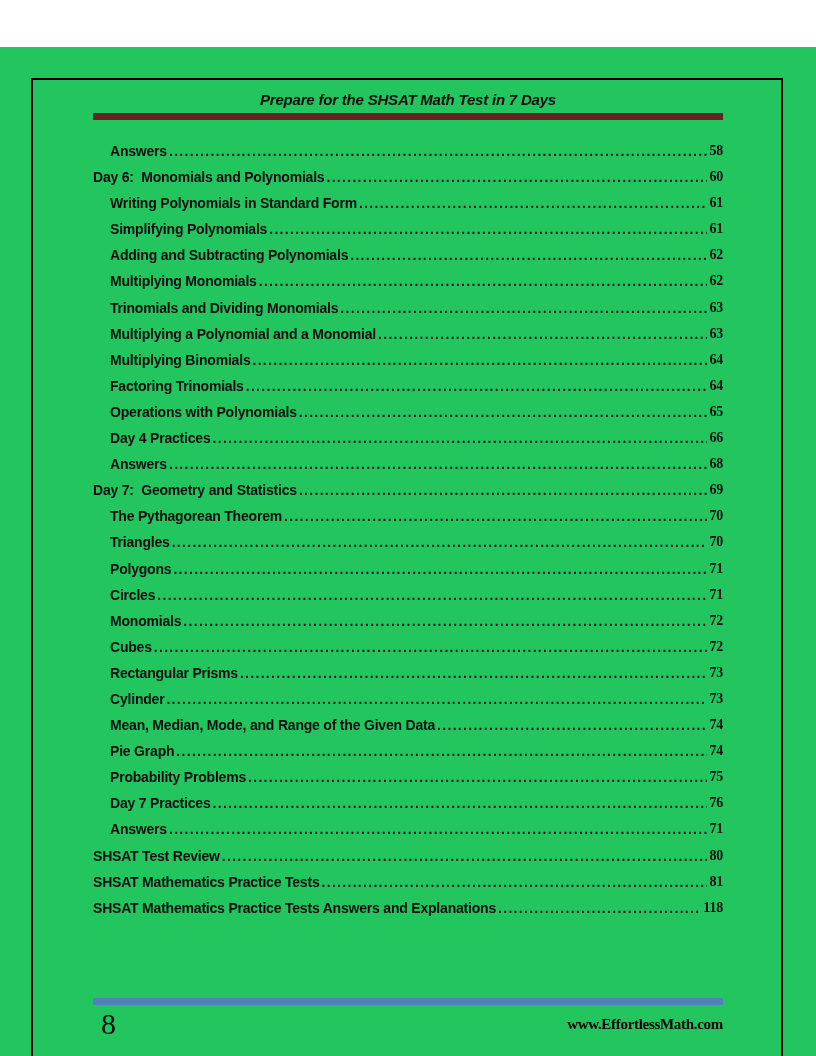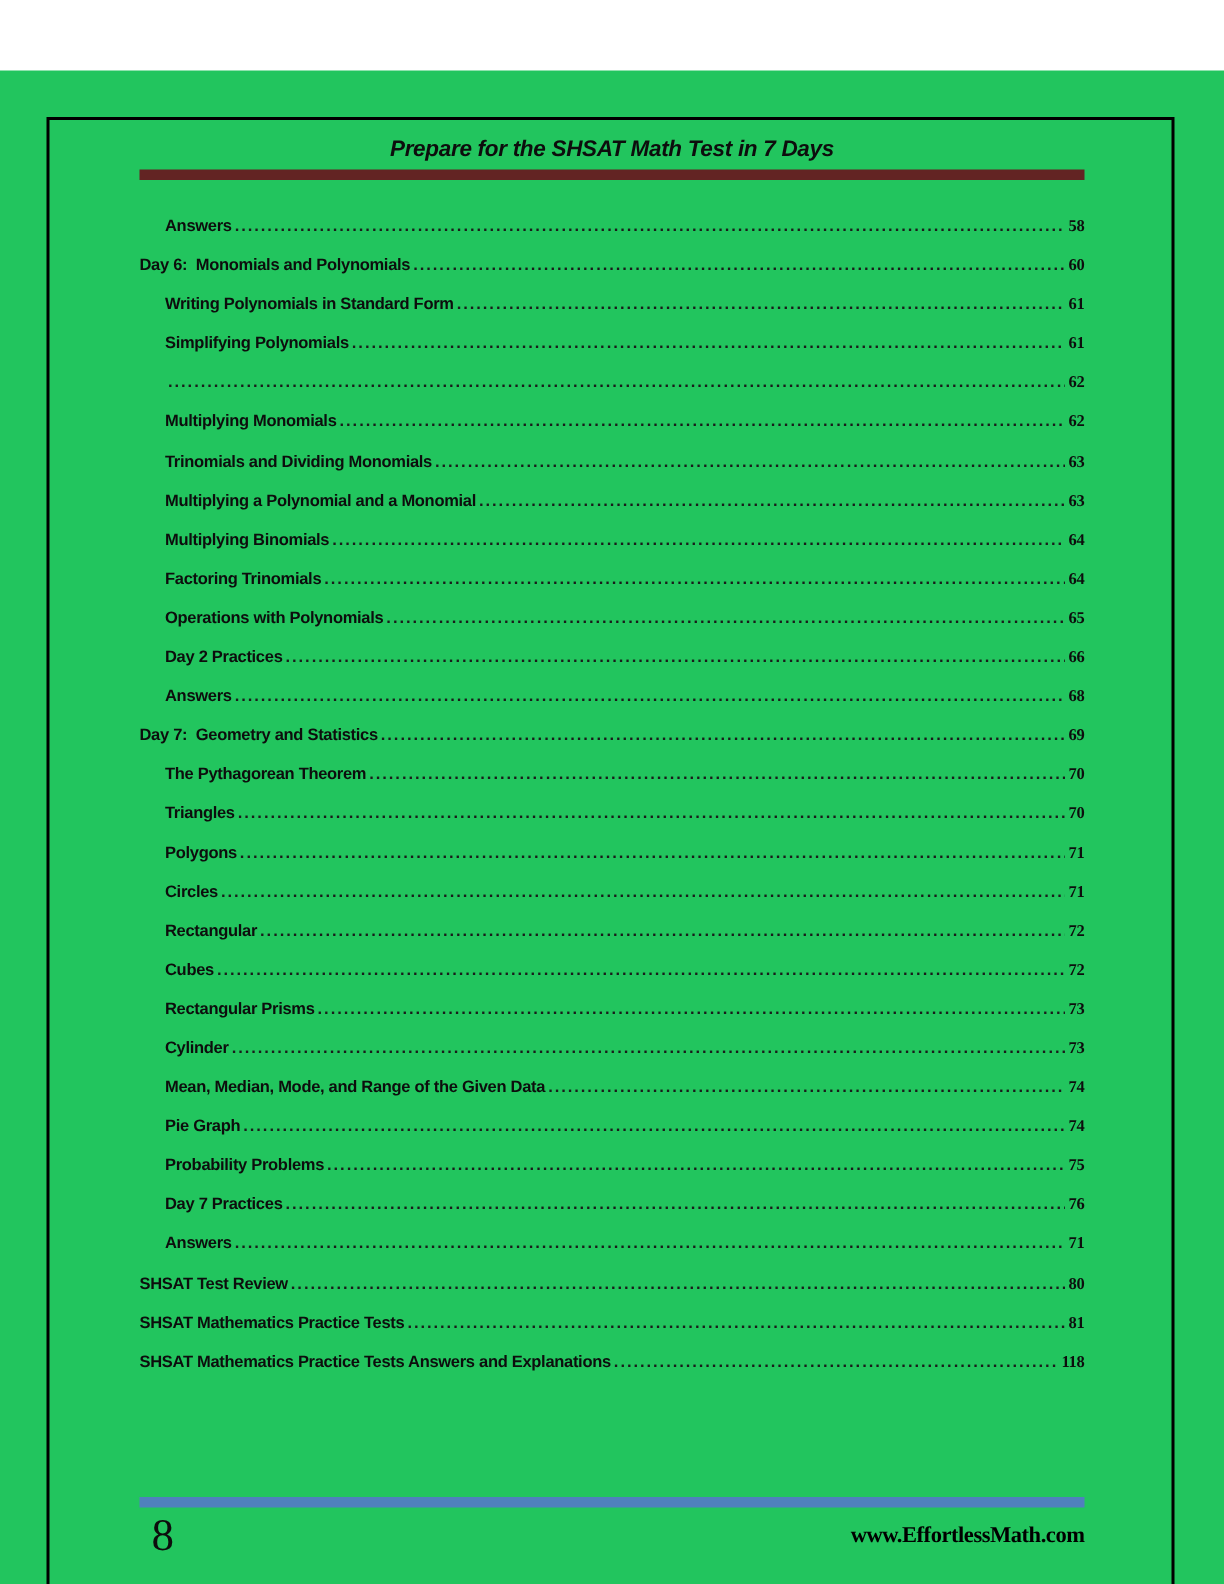--- a/index.html
+++ b/index.html
@@ -40,21 +40,21 @@
   .toc {
     position: absolute;
     left: 93px; top: 91px;
     width: 630px;
   }
   .toc-row {
     display: flex;
     align-items: flex-end;
     height: 26.1px;
     line-height: 26.1px;
-    font-size: 11px;
+    font-size: 14px;
     font-weight: bold;
     letter-spacing: -0.2px;
   }
   .toc-row.level-1 { padding-left: 17px; }
   .toc-label { white-space: pre; flex: 0 0 auto; }
   .toc-leader {
     flex: 1 1 auto;
     overflow: hidden;
     white-space: nowrap;
     margin: 0 2px;
@@ -114,20 +114,21 @@
     <span class="toc-label">Writing Polynomials in Standard Form</span>
     <span class="toc-leader">............................................................................................................................................................................................................................................................................................................</span>
     <span class="toc-page">61</span>
   </div>
       <div class="toc-row level-1">
     <span class="toc-label">Simplifying Polynomials</span>
     <span class="toc-leader">............................................................................................................................................................................................................................................................................................................</span>
     <span class="toc-page">61</span>
   </div>
       <div class="toc-row level-1">
+    <span class="toc-label">Adding and Subtracting Polynomials</span>
     <span class="toc-leader">............................................................................................................................................................................................................................................................................................................</span>
     <span class="toc-page">62</span>
   </div>
       <div class="toc-row level-1">
     <span class="toc-label">Multiplying Monomials</span>
     <span class="toc-leader">............................................................................................................................................................................................................................................................................................................</span>
     <span class="toc-page">62</span>
   </div>
       <div class="toc-row level-1">
     <span class="toc-label">Trinomials and Dividing Monomials</span>
@@ -148,21 +149,21 @@
     <span class="toc-label">Factoring Trinomials</span>
     <span class="toc-leader">............................................................................................................................................................................................................................................................................................................</span>
     <span class="toc-page">64</span>
   </div>
       <div class="toc-row level-1">
     <span class="toc-label">Operations with Polynomials</span>
     <span class="toc-leader">............................................................................................................................................................................................................................................................................................................</span>
     <span class="toc-page">65</span>
   </div>
       <div class="toc-row level-1">
-    <span class="toc-label">Day 2 Practices</span>
+    <span class="toc-label">Day 4 Practices</span>
     <span class="toc-leader">............................................................................................................................................................................................................................................................................................................</span>
     <span class="toc-page">66</span>
   </div>
       <div class="toc-row level-1">
     <span class="toc-label">Answers</span>
     <span class="toc-leader">............................................................................................................................................................................................................................................................................................................</span>
     <span class="toc-page">68</span>
   </div>
       <div class="toc-row level-0">
     <span class="toc-label">Day 7:  Geometry and Statistics</span>
@@ -183,21 +184,21 @@
     <span class="toc-label">Polygons</span>
     <span class="toc-leader">............................................................................................................................................................................................................................................................................................................</span>
     <span class="toc-page">71</span>
   </div>
       <div class="toc-row level-1">
     <span class="toc-label">Circles</span>
     <span class="toc-leader">............................................................................................................................................................................................................................................................................................................</span>
     <span class="toc-page">71</span>
   </div>
       <div class="toc-row level-1">
-    <span class="toc-label">Rectangular</span>
+    <span class="toc-label">Monomials</span>
     <span class="toc-leader">............................................................................................................................................................................................................................................................................................................</span>
     <span class="toc-page">72</span>
   </div>
       <div class="toc-row level-1">
     <span class="toc-label">Cubes</span>
     <span class="toc-leader">............................................................................................................................................................................................................................................................................................................</span>
     <span class="toc-page">72</span>
   </div>
       <div class="toc-row level-1">
     <span class="toc-label">Rectangular Prisms</span>

